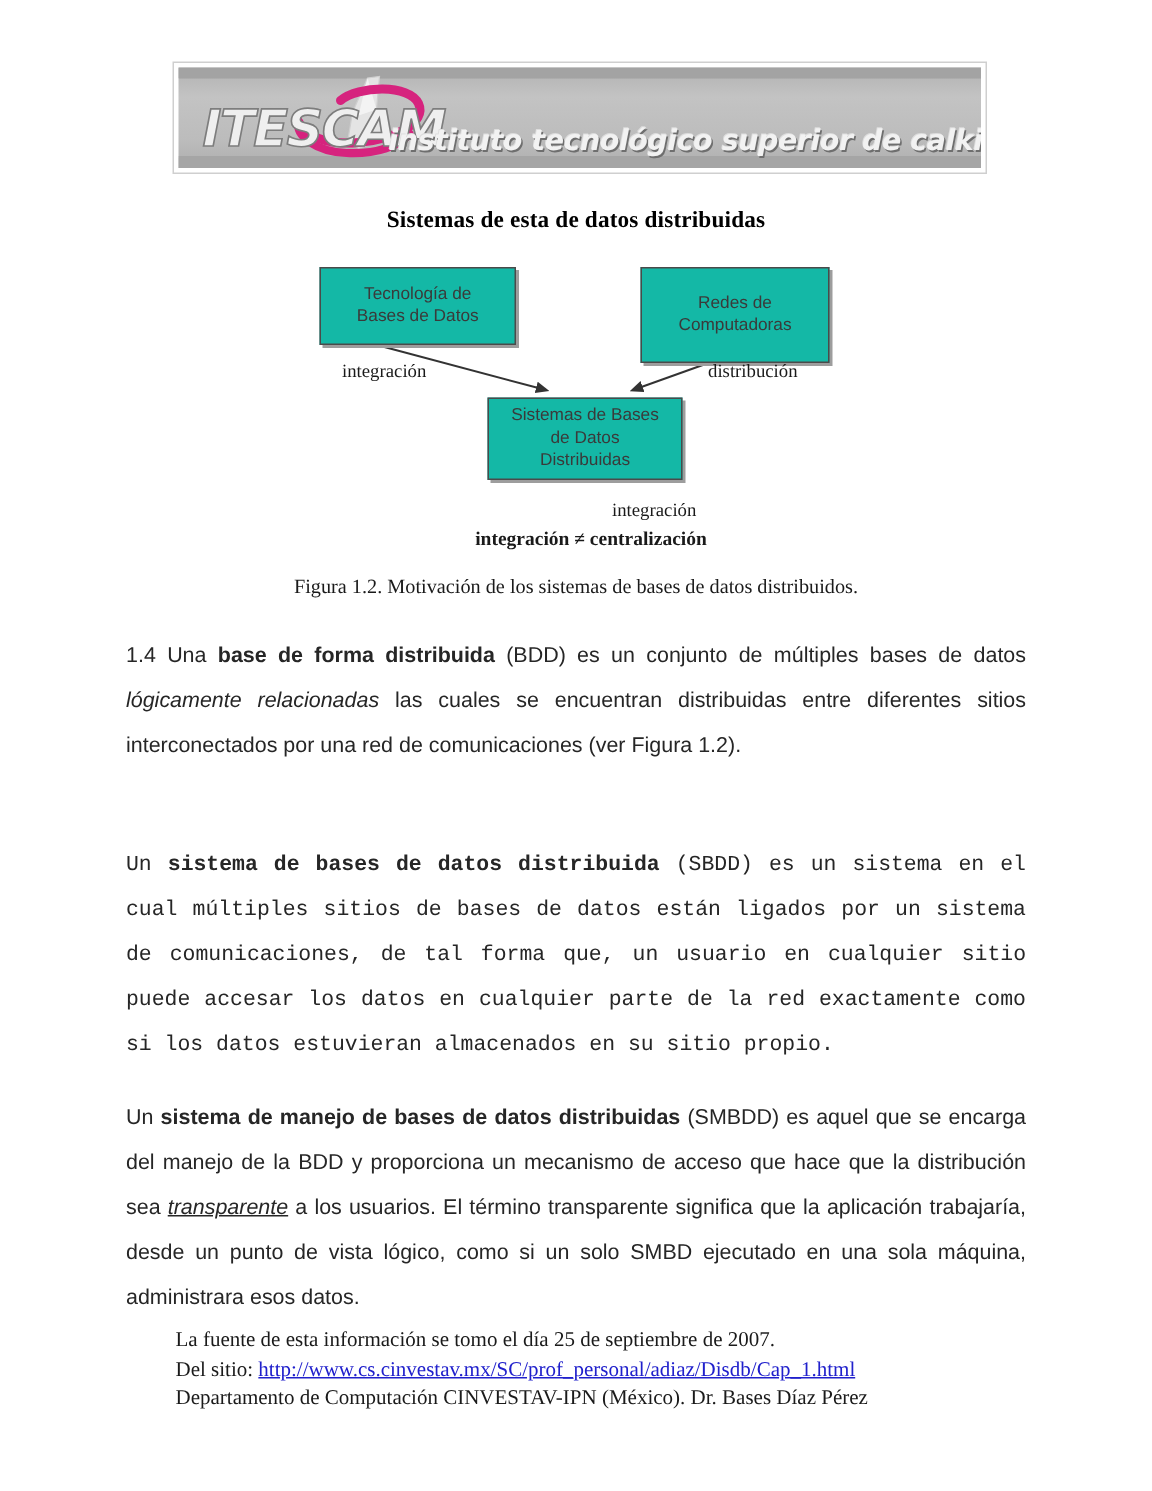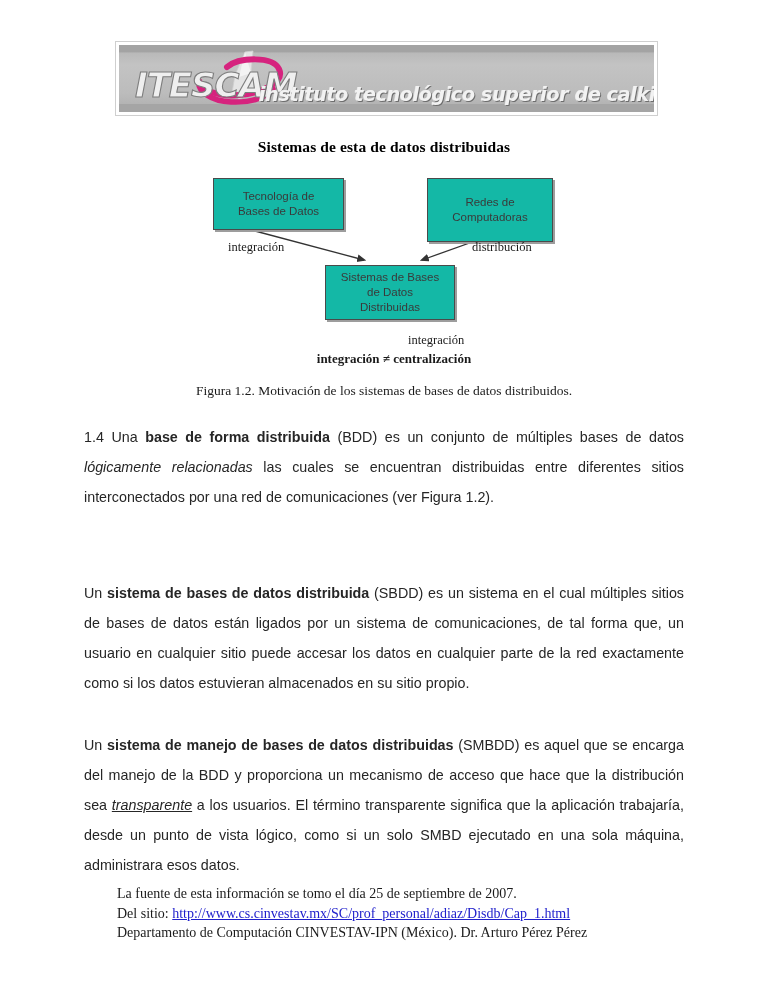--- a/index.html
+++ b/index.html
@@ -152,21 +152,21 @@
     left: 84px;
     width: 600px;
     font-family: "Liberation Sans", sans-serif;
     font-size: 14.3px;
     line-height: 30px;
     color: #262626;
     text-align: justify;
     text-justify: inter-word;
   }
   #para-1 { top: 408px; }
-  #para-2 { top: 564px; }
+  #para-2 { top: 548px; font-family: Liberation Mono, monospace; }
   #para-3 { top: 716px; }
   .para b { font-weight: bold; }
   .para i { font-style: italic; }
   .para u.tr { font-style: italic; text-decoration: underline; }
 
   
   .footer {
     position: absolute;
     left: 117px;
     top: 884px;
@@ -246,14 +246,14 @@
   <span>Un </span><b>sistema de bases de datos distribuida</b><span> (SBDD) es un sistema en el cual múltiples sitios de bases de datos están ligados por un sistema de comunicaciones, de tal forma que, un usuario en cualquier sitio puede accesar los datos en cualquier parte de la red exactamente como si los datos estuvieran almacenados en su sitio propio.</span>
 </p>
 
 <p class="para" id="para-3">
   <span>Un </span><b>sistema de manejo de bases de datos distribuidas</b><span> (SMBDD) es aquel que se encarga del manejo de la BDD y proporciona un mecanismo de acceso que hace que la distribución sea </span><u class="tr">transparente</u><span> a los usuarios. El término transparente significa que la aplicación trabajaría, desde un punto de vista lógico, como si un solo SMBD ejecutado en una sola máquina, administrara esos datos.</span>
 </p>
 
 <div class="footer">
   <div>La fuente de esta información se tomo el día 25 de septiembre de 2007.</div>
   <div><span>Del sitio: </span><a href="#">http://www.cs.cinvestav.mx/SC/prof_personal/adiaz/Disdb/Cap_1.html</a></div>
-  <div>Departamento de Computación  CINVESTAV-IPN (México). Dr. Arturo Pérez  Pérez</div>
+  <div>Departamento de Computación  CINVESTAV-IPN (México). Dr. Bases Díaz  Pérez</div>
 </div>
 
 </body></html>

